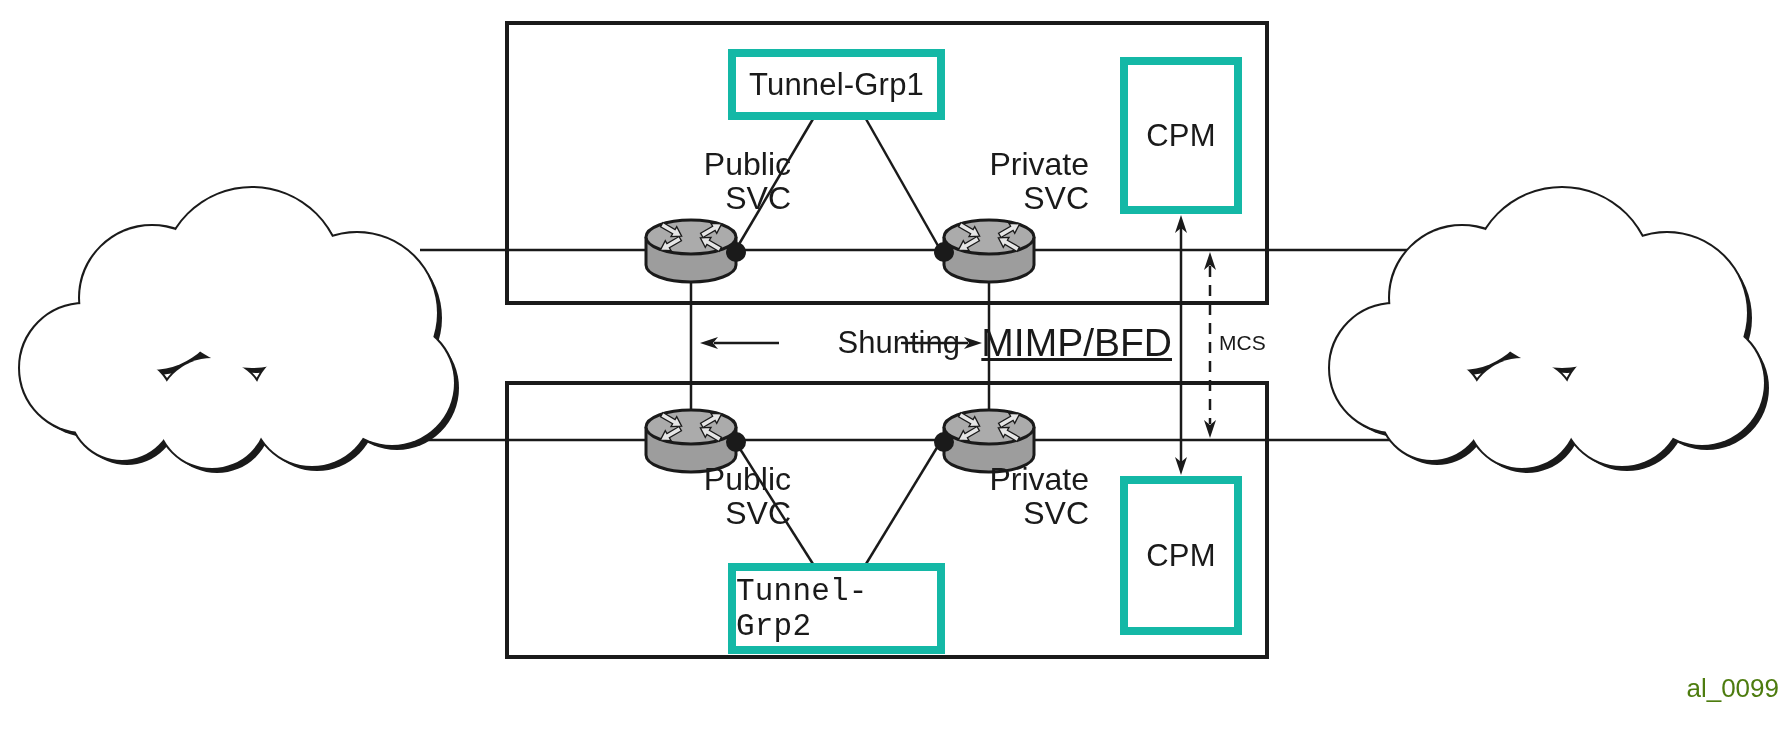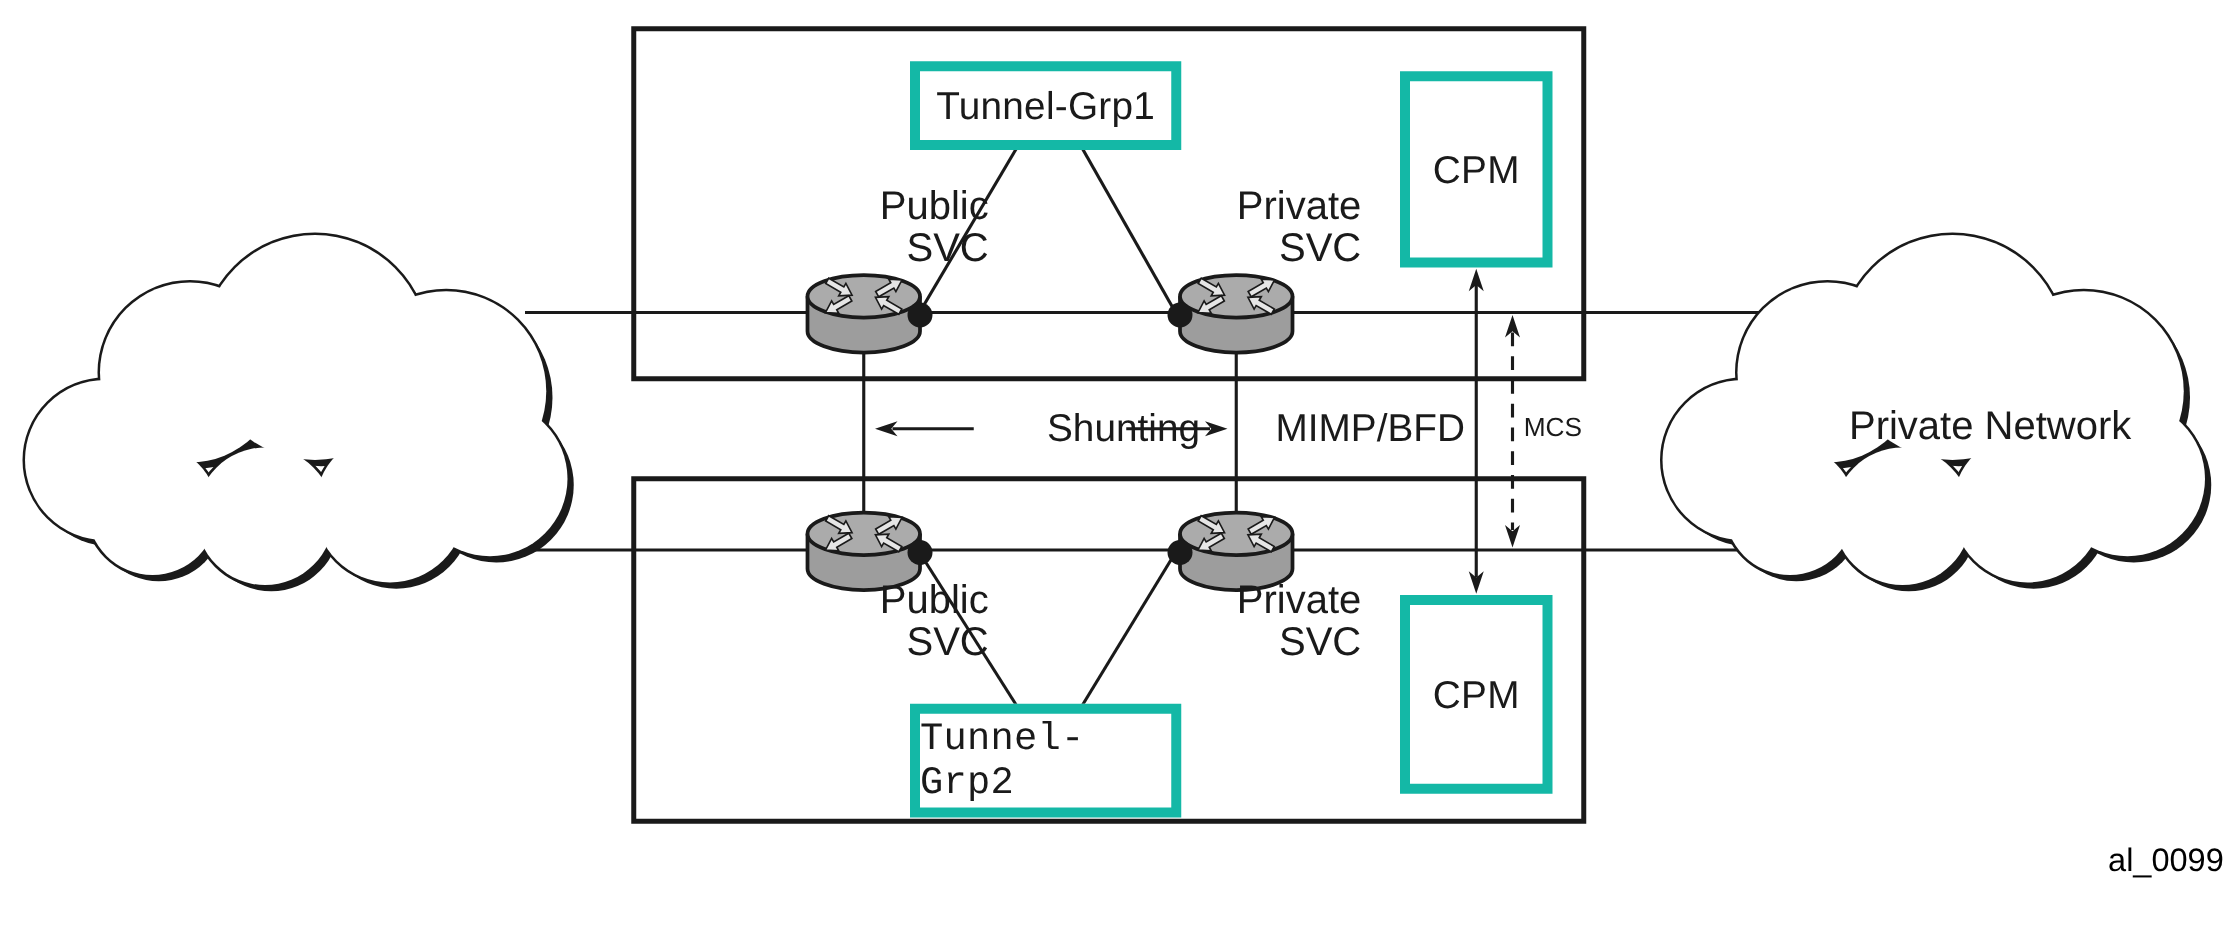--- a/index.html
+++ b/index.html
@@ -22,25 +22,25 @@
   .tunnel1{left:728px;top:49px;width:217px;height:71px;}
   .tunnel2{left:728px;top:563px;width:217px;height:91px;font-family:Liberation Mono, monospace;}
   .cpm1{left:1120px;top:57px;width:122px;height:157px;}
   .cpm2{left:1120px;top:476px;width:122px;height:159px;}
   .lbl{position:absolute;font-size:32px;line-height:34px;text-align:right;}
   .svc-top-public{left:591px;top:147px;width:200px;}
   .svc-top-private{left:889px;top:147px;width:200px;}
   .svc-bottom-public{left:591px;top:462px;width:200px;}
   .svc-bottom-private{left:889px;top:462px;width:200px;}
   .shunting{left:760px;top:326px;width:200px;font-size:31px;}
-  .mimp{left:970px;top:326px;width:202px;text-align:right;font-size:31px;}
+  .mimp{left:970px;top:326px;width:202px;text-align:right;font-size:39px;text-decoration:underline;}
   .mcs{left:1219px;top:326px;width:130px;text-align:left;font-size:21px;}
   .cloud-label-public{left:87px;top:323px;width:300px;}
   .cloud-label-private{left:1405px;top:323px;width:300px;}
-  .figure-id{left:1579px;top:671px;width:200px;text-align:right;font-size:26px;color:#000000;}
+  .figure-id{left:1579px;top:671px;width:200px;text-align:right;font-size:26px;color:#4d7c0f;}
   .lbl span{display:block;}
 </style>
 </head>
 <body>
 
 <div class="diagram">
 
   <svg class="layer" viewBox="0 0 1783 746">
     <defs>
 
@@ -161,17 +161,16 @@
   </div>
   <div class="lbl svc-bottom-private">
     <span>Private</span>
     <span>SVC</span>
   </div>
 
   <div class="lbl shunting">Shunting</div>
   <div class="lbl mimp">MIMP/BFD</div>
   <div class="lbl mcs">MCS</div>
 
-  <div class="lbl cloud-label-private">Private Network</div>
 
   <div class="lbl figure-id">al_0099</div>
 
 </div>
 
 </body></html>

